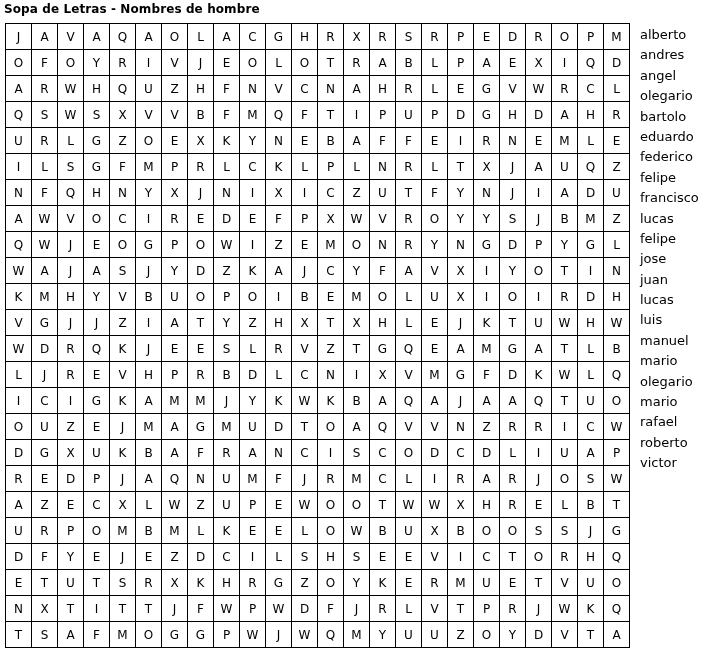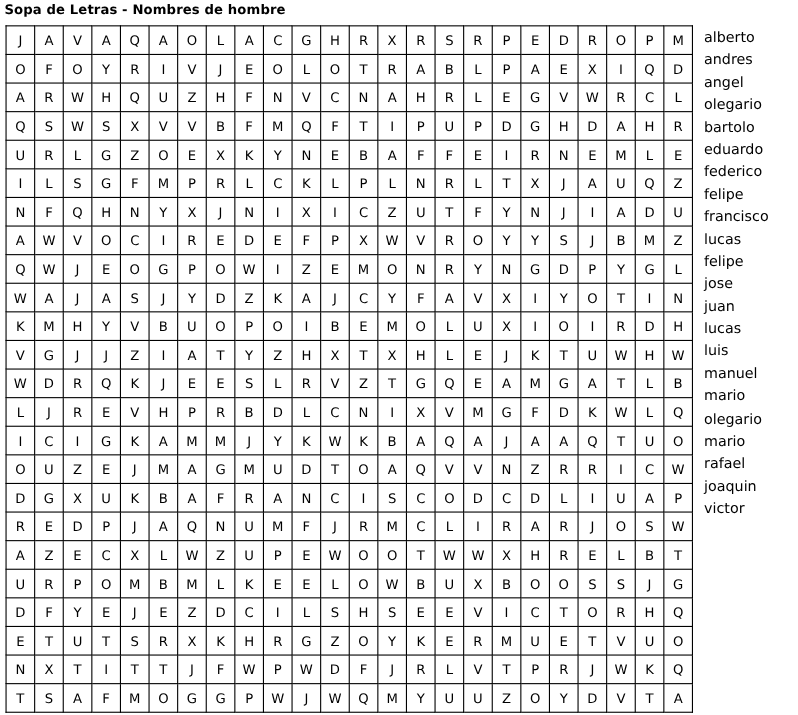--- a/index.html
+++ b/index.html
@@ -726,17 +726,17 @@
       <li>felipe</li>
       <li>jose</li>
       <li>juan</li>
       <li>lucas</li>
       <li>luis</li>
       <li>manuel</li>
       <li>mario</li>
       <li>olegario</li>
       <li>mario</li>
       <li>rafael</li>
-      <li>joaquin</li>
+      <li>roberto</li>
       <li>victor</li>
     </ul>
 
 </div>
 
 </body></html>

